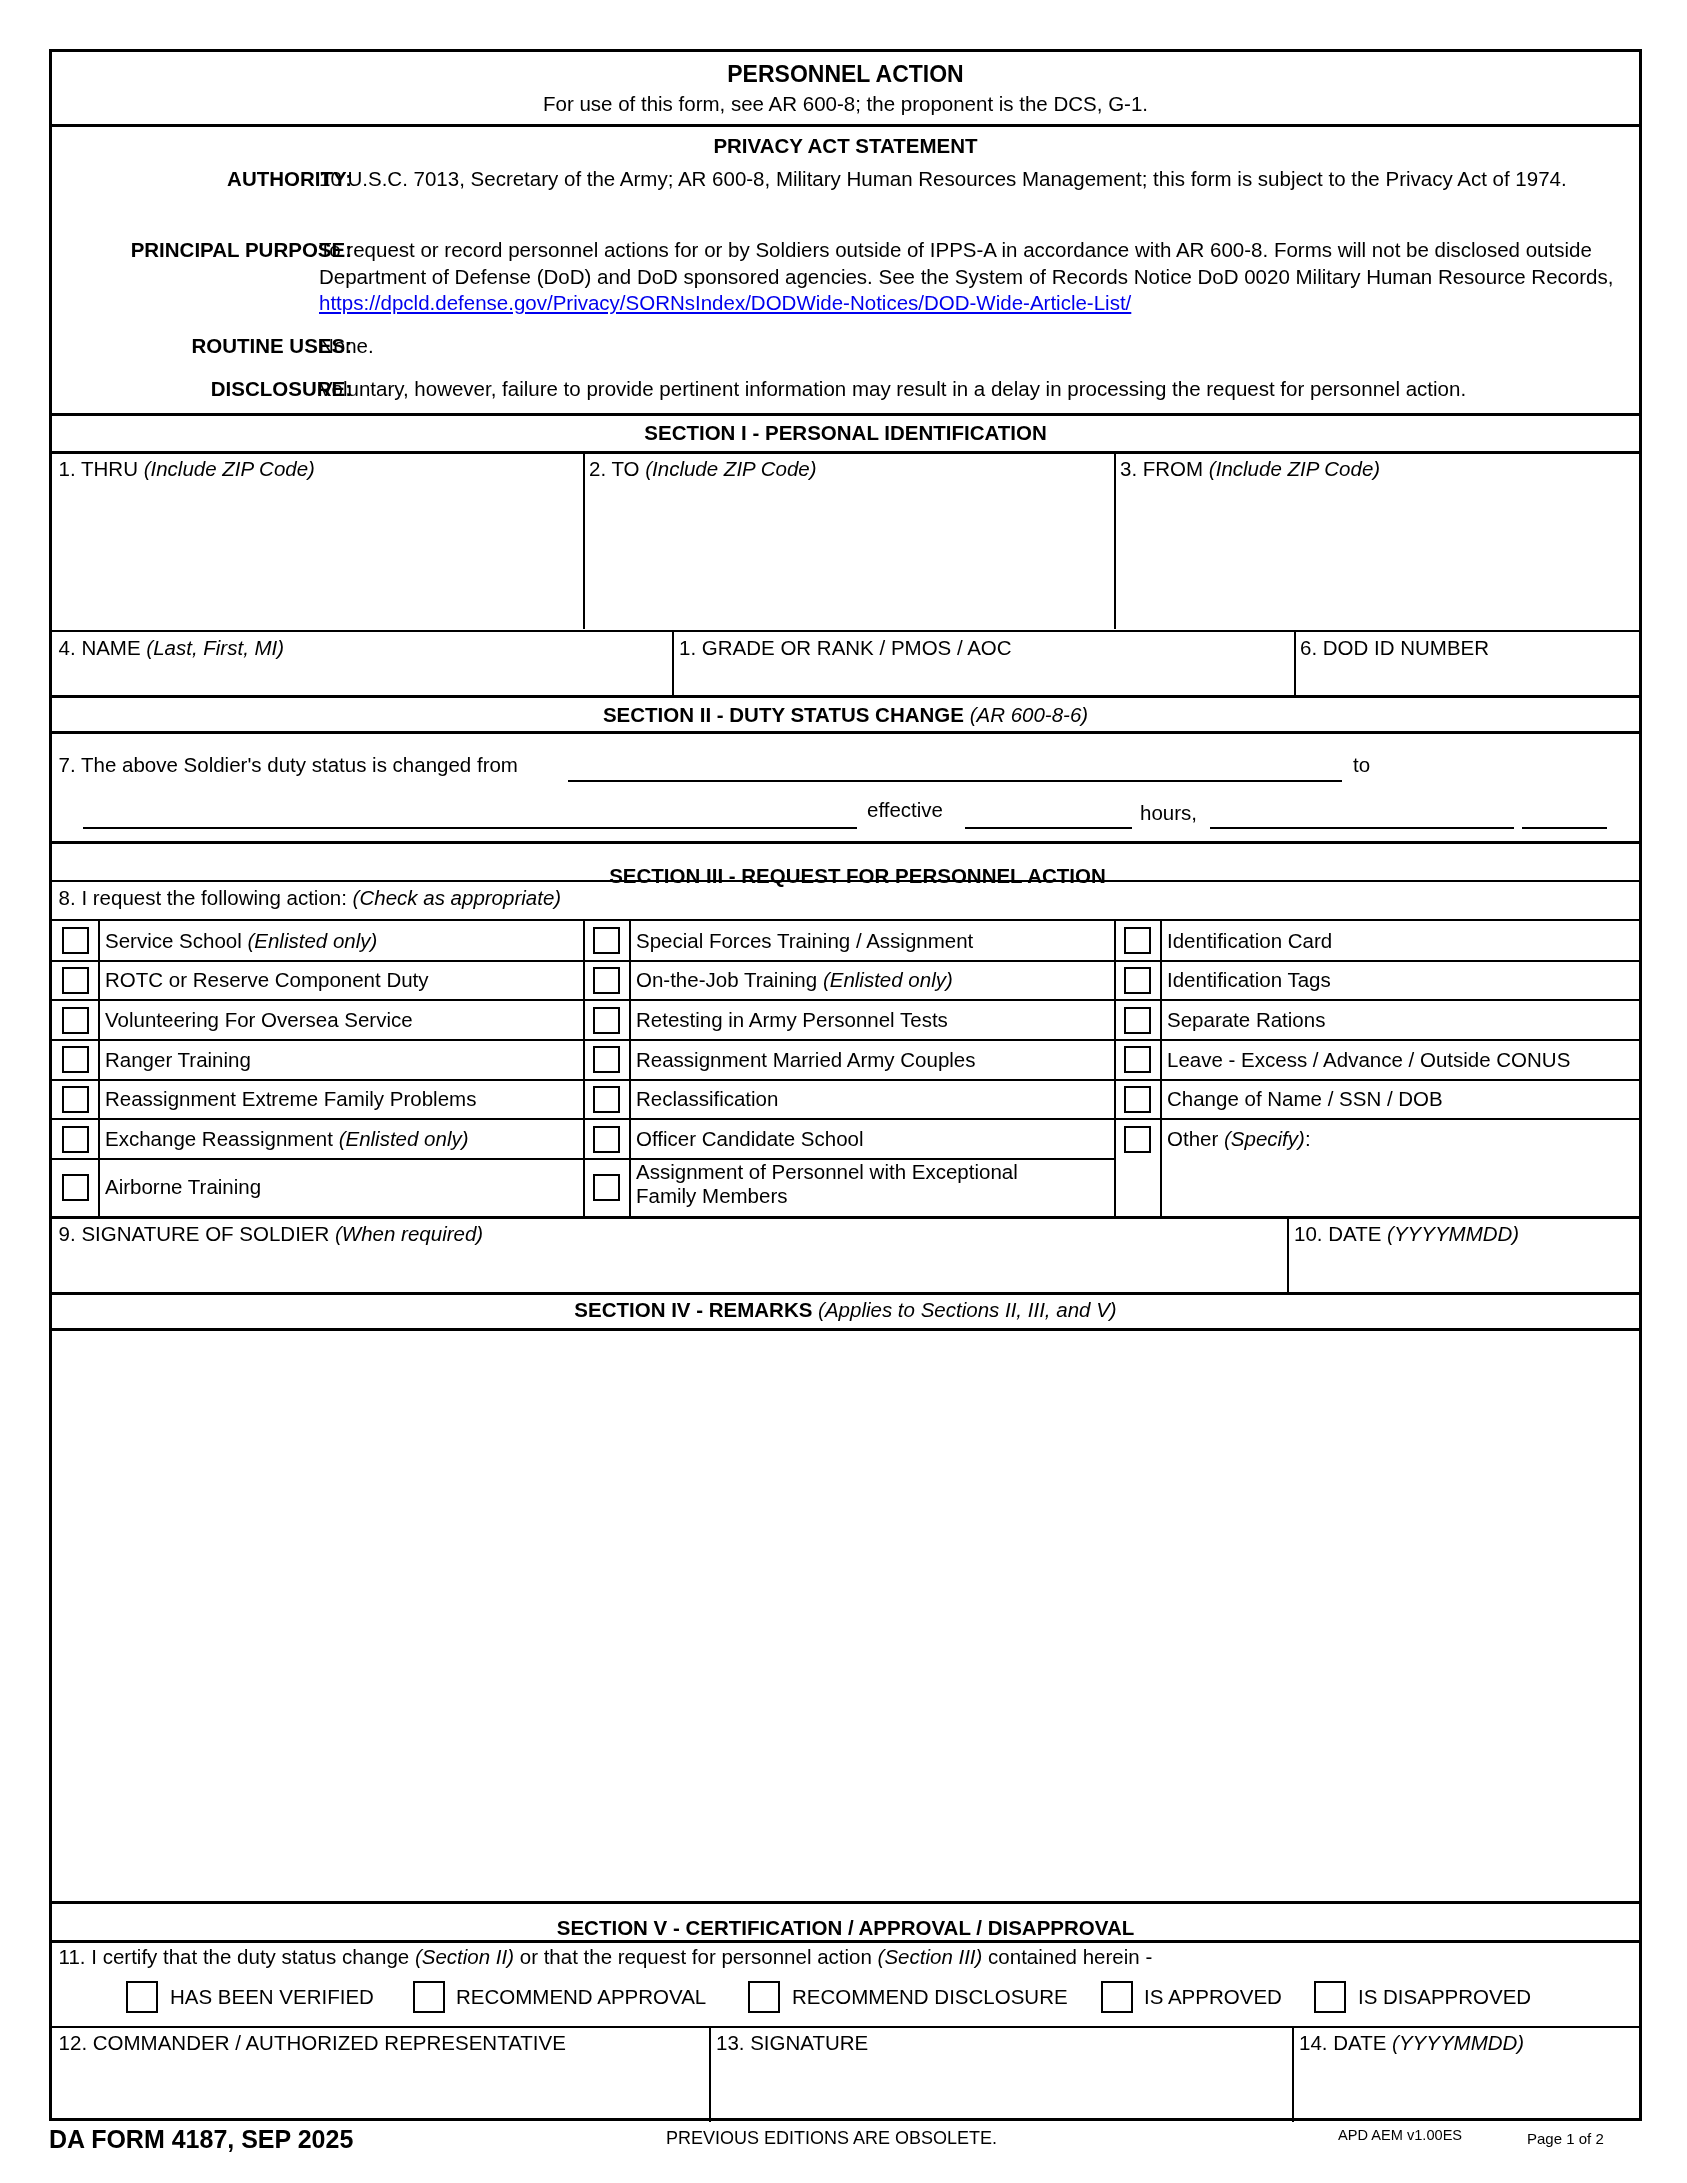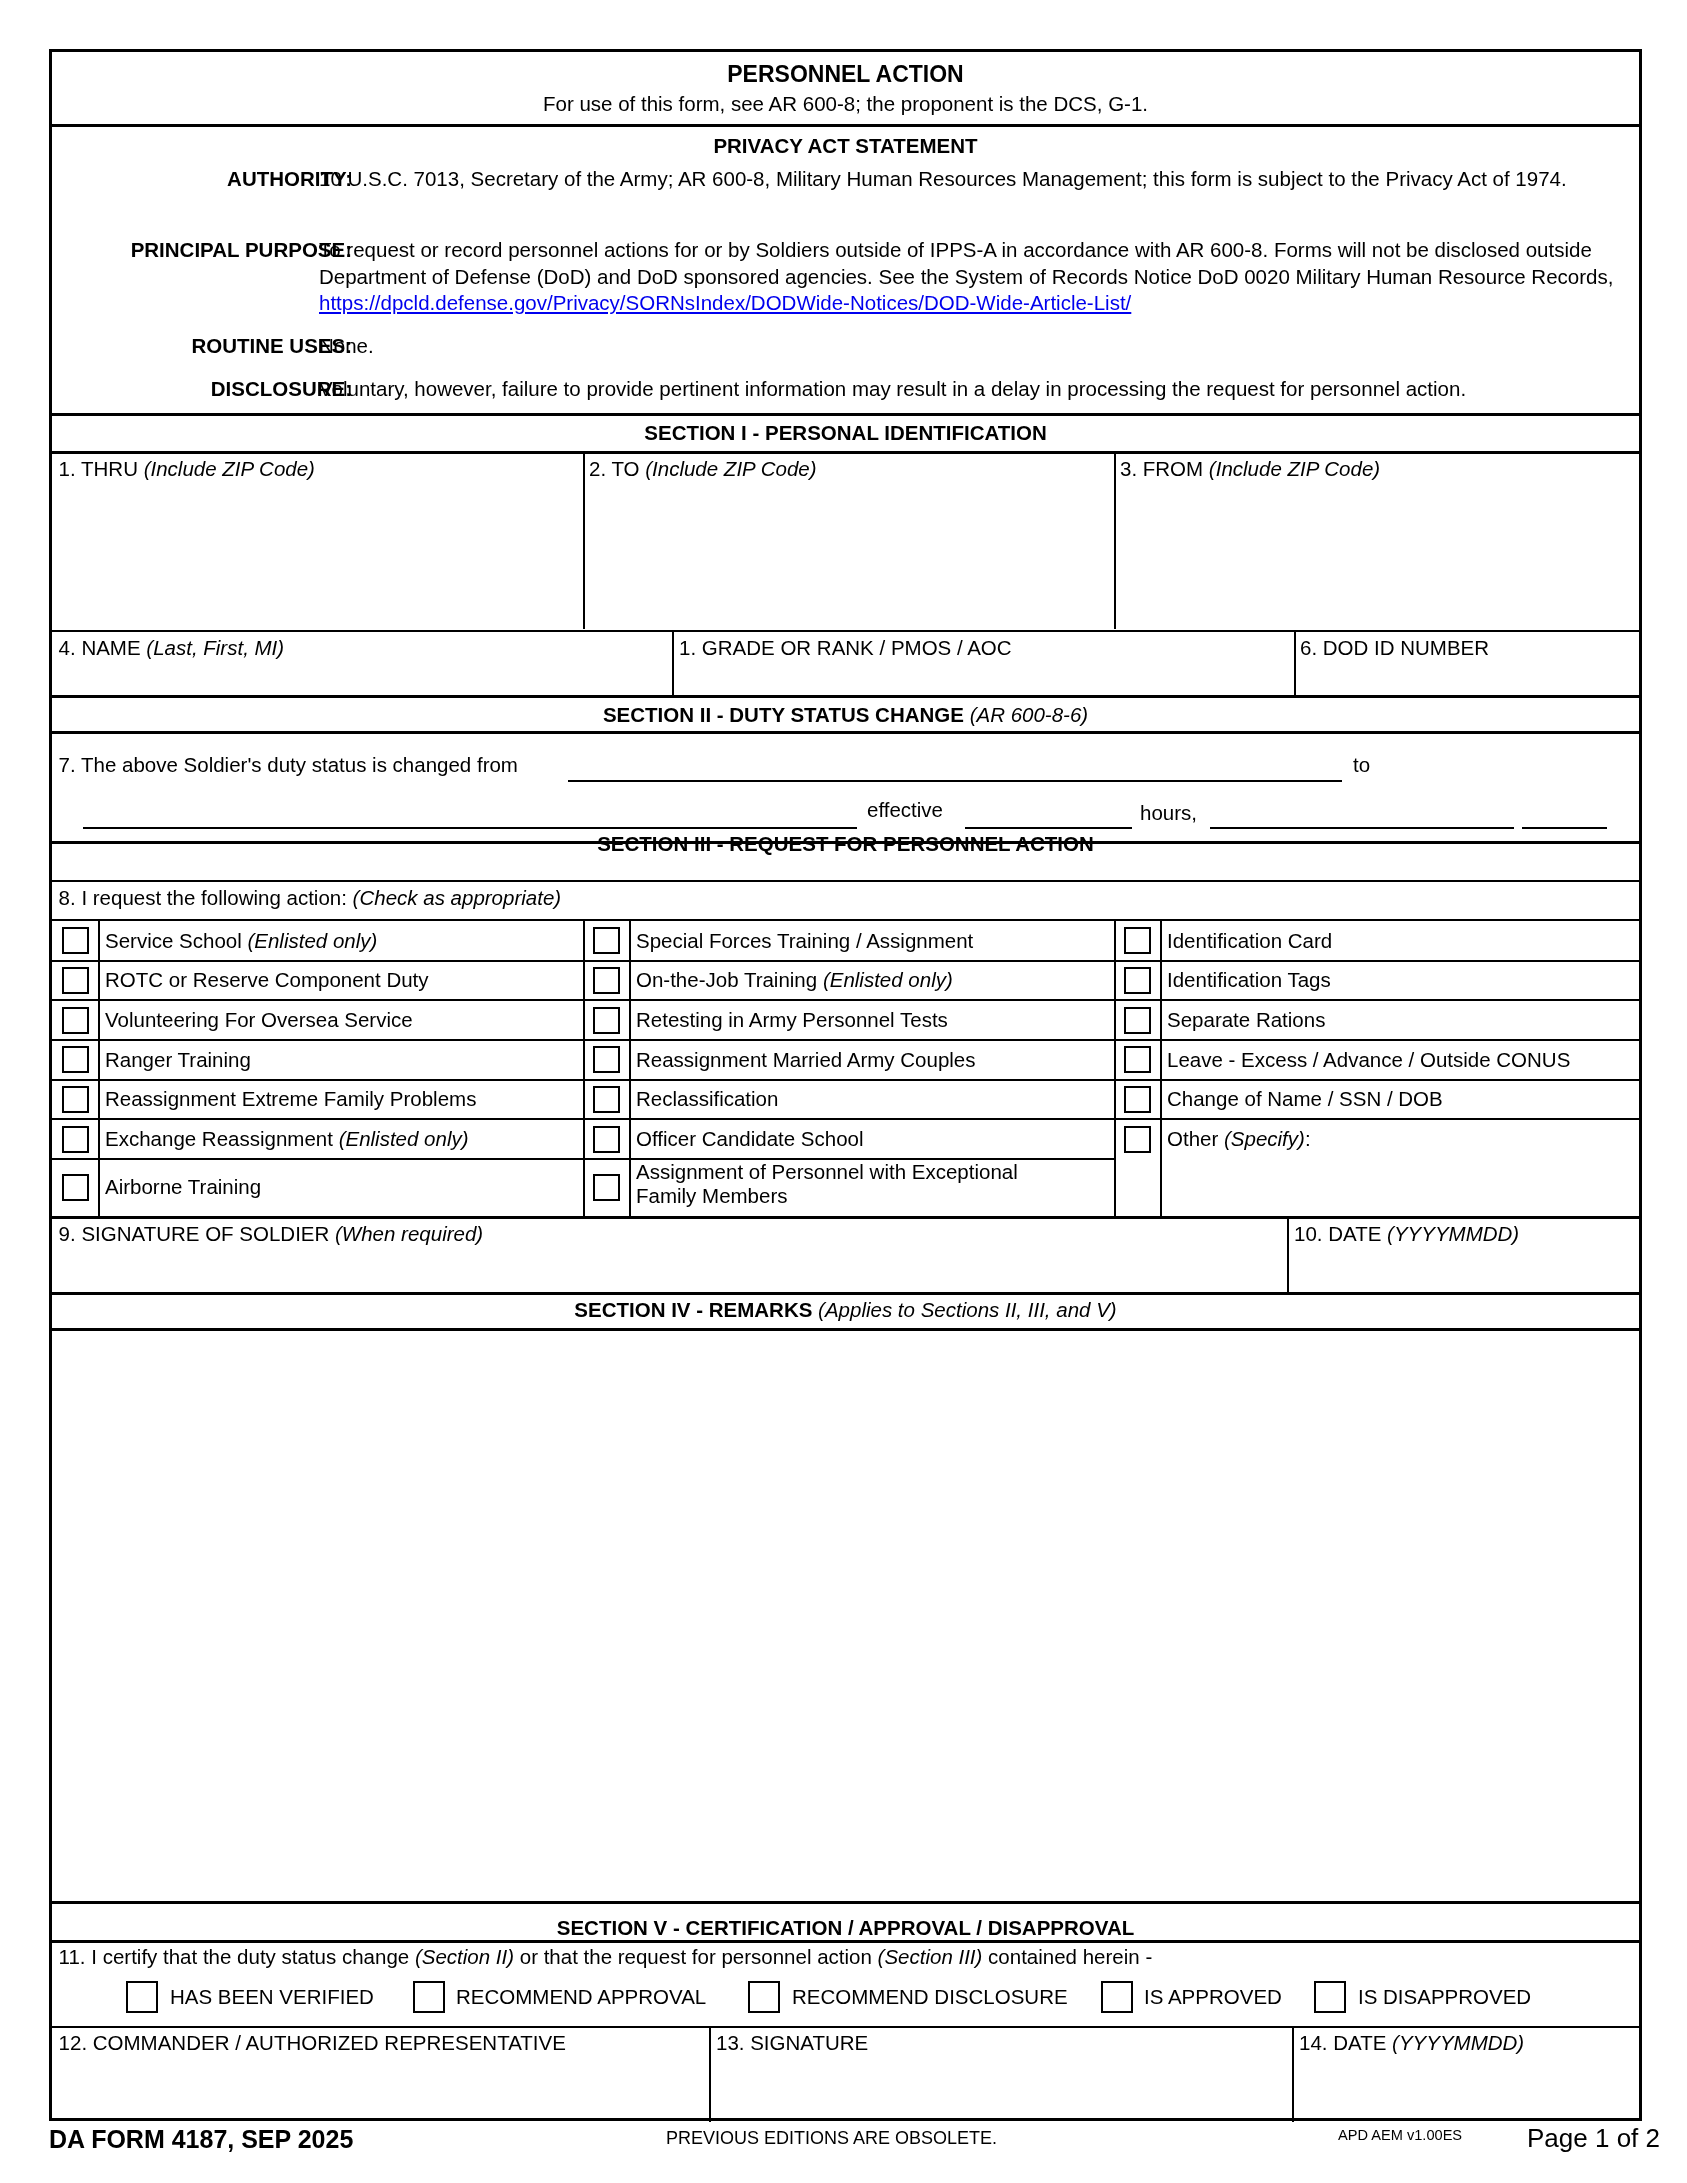--- a/index.html
+++ b/index.html
@@ -75,21 +75,21 @@
   <div class="t" style="left:815px;top:746px;">effective</div>
   <input class="field" style="left: 913px; top: 748px; width: 167px; height: 26.5px;" value="">
   <div class="uline" style="left:913px;top:775px;width:167px;"></div>
   <div class="t" style="left:1088px;top:749px;">hours,</div>
   <input class="field" style="left: 1158px; top: 748px; width: 304px; height: 26.5px;" value="">
   <div class="uline" style="left:1158px;top:775px;width:304px;"></div>
   <input class="field" style="left: 1470px; top: 748px; width: 85px; height: 26.5px;" value="">
   <div class="uline" style="left:1470px;top:775px;width:85px;"></div>
   <div class="hline" style="top:789px;height:3.3px;"></div>
 
-  <div class="t b center" style="top:780px;">SECTION III - REQUEST FOR PERSONNEL ACTION</div>
+  <div class="t b center" style="top:812px;margin-left:12px;">SECTION III - REQUEST FOR PERSONNEL ACTION</div>
   <div class="hline" style="top:828px;height:2px;"></div>
   <div class="t" style="left:6.6px;top:834px;"><span>8. I request the following action:</span> <span class="i">(Check as appropriate)</span></div>
   <div class="hline" style="top:867px;height:2px;"></div>
 
   <div id="checkgrid">
       <div class="vline" style="left:46px;top:869px;height:295px;"></div>
       <div class="vline" style="left:531px;top:869px;height:295px;"></div>
       <div class="vline" style="left:577px;top:869px;height:295px;"></div>
       <div class="vline" style="left:1062px;top:869px;height:295px;"></div>
       <div class="vline" style="left:1108px;top:869px;height:295px;"></div>
@@ -187,14 +187,14 @@
   <textarea class="field" style="left: 6.6px; top: 2008px; width: 642px; height: 56px;"></textarea>
   <div class="t" style="left:664px;top:1979px;">13. SIGNATURE</div>
   <div class="abs" style="left:664px;top:2008px;width:569px;height:56px;cursor:pointer;"></div>
   <div class="t" style="left:1247px;top:1979px;"><span>14. DATE</span> <span class="i">(YYYYMMDD)</span></div>
   <input class="field" style="left: 1247px; top: 2011px; width: 334px; height: 26.5px;" value="">
 </div>
 
 <div class="footer-t b" style="left:49px;top:2125px;font-size:25px;line-height:29px;">DA FORM 4187, SEP 2025</div>
 <div class="footer-t" style="left:666px;top:2128px;font-size:18px;line-height:21px;">PREVIOUS EDITIONS ARE OBSOLETE.</div>
 <div class="footer-t" style="left:1338px;top:2126px;font-size:14.6px;line-height:18.5px;">APD AEM v1.00ES</div>
-<div class="footer-t" style="left:1527px;top:2126px;font-size:26px;line-height:25px;">Page 1 of 2</div>
+<div class="footer-t" style="left:1527px;top:2126px;font-size:15px;line-height:25px;">Page 1 of 2</div>
 
 
 </body></html>

